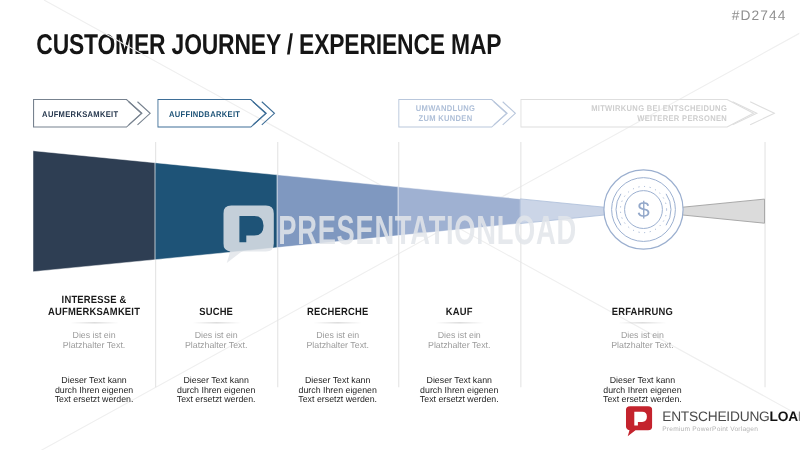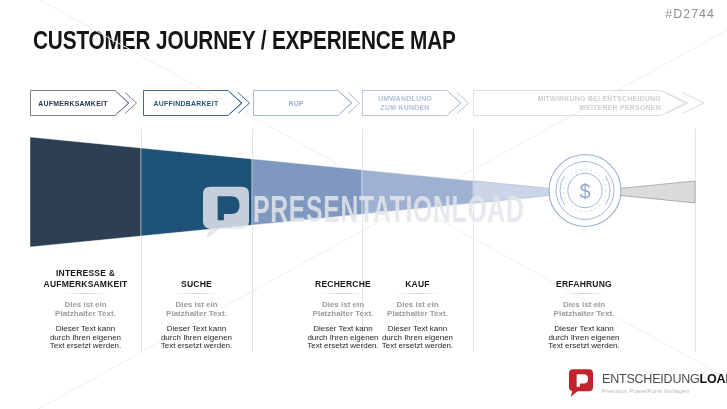--- a/index.html
+++ b/index.html
@@ -23,21 +23,21 @@
                transform:scaleX(.92);transform-origin:center center;}
   .banner .lbl.right{justify-content:flex-end;text-align:right;transform-origin:right center;}
   
   .col{position:absolute;top:265px;text-align:center;}
   .col .hd{min-height:24px;display:flex;align-items:flex-end;justify-content:center;
            font-size:9.5px;font-weight:bold;line-height:10.5px;color:#1A1A1A;
            white-space:pre-line;transform:scaleX(.9);transform-origin:center bottom;
            letter-spacing:.2px;}
   .col .divider{width:44px;height:1px;margin:4px auto 7px;
                 background:linear-gradient(90deg,rgba(207,207,207,0),#CFCFCF,rgba(207,207,207,0));}
-  .col .ph{font-size:8px;line-height:8.5px;color:#9B9B9B;white-space:pre-line;margin-bottom:7px;font-weight:bold;}
+  .col .ph{font-size:8px;line-height:8.5px;color:#9B9B9B;white-space:pre-line;margin-bottom:24px;}
   .col .bd{font-size:8px;line-height:8.5px;color:#1F1F1F;font-weight:normal;white-space:pre-line;}
   
   .footer{position:absolute;left:569px;top:369px;display:flex;}
   .footer .txt{margin-left:9px;padding-top:3px;}
   .brand{font-size:12.5px;letter-spacing:-.2px;color:#4A4A4A;white-space:nowrap;}
   .brand b{color:#111;}
   .tagline{font-size:6px;color:#B3B3B3;margin-top:2px;letter-spacing:.2px;}
   svg text{font-family:"Liberation Sans",sans-serif;}
 </style>
 </head>
@@ -99,28 +99,20 @@
 
   <div class="banner" style="left:143px;width:110px;">
     <svg width="110" height="28" viewBox="0 0 110 28">
       <polygon points="0.5,1.5 85,1.5 99,14 85,26.5 0.5,26.5" fill="none" stroke="#3E6E97"></polygon>
       <polyline points="87,3.5 98.5,14 87,24.5" fill="none" stroke="#3E6E97"></polyline>
       <polyline points="95,3.5 106.5,14 95,24.5" fill="none" stroke="#3E6E97"></polyline>
     </svg>
     <div class="lbl" style="width:86px;color:#1E5377;">AUFFINDBARKEIT</div>
   </div>
 
-  <div class="banner" style="left:253px;width:110px;">
-    <svg width="110" height="28" viewBox="0 0 110 28">
-      <polygon points="0.5,1.5 85,1.5 99,14 85,26.5 0.5,26.5" fill="none" stroke="#A9BAD5"></polygon>
-      <polyline points="87,3.5 98.5,14 87,24.5" fill="none" stroke="#A9BAD5"></polyline>
-      <polyline points="95,3.5 106.5,14 95,24.5" fill="none" stroke="#A9BAD5"></polyline>
-    </svg>
-    <div class="lbl" style="width:86px;color:#96ABCD;">RUF</div>
-  </div>
 
   <div class="banner" style="left:473px;width:232px;">
     <svg width="232" height="28" viewBox="0 0 232 28">
       <polygon points="0.5,1.5 188,1.5 212,14 188,26.5 0.5,26.5" fill="none" stroke="#DEDEDE"></polygon>
       <polyline points="193,3.5 215,14 193,24.5" fill="none" stroke="#DEDEDE"></polyline>
       <polyline points="209,3.5 231,14 209,24.5" fill="none" stroke="#DEDEDE"></polyline>
     </svg>
     <div class="lbl right" style="width:188px;color:#CECECE;">MITWIRKUNG BEI ENTSCHEIDUNG
 WEITERER PERSONEN</div>
   </div>
@@ -147,21 +139,21 @@
   </div>
   <div class="col" style="left:141px;width:111px;">
     <div class="hd">SUCHE</div>
     <div class="divider"></div>
     <div class="ph">Dies ist ein
 Platzhalter Text.</div>
     <div class="bd">Dieser Text kann
 durch Ihren eigenen
 Text ersetzt werden.</div>
   </div>
-  <div class="col" style="left:252px;width:110px;padding-left:36px;">
+  <div class="col" style="left:252px;width:110px;">
     <div class="hd">RECHERCHE</div>
     <div class="divider"></div>
     <div class="ph">Dies ist ein
 Platzhalter Text.</div>
     <div class="bd">Dieser Text kann
 durch Ihren eigenen
 Text ersetzt werden.</div>
   </div>
   <div class="col" style="left:362px;width:111px;">
     <div class="hd">KAUF</div>

